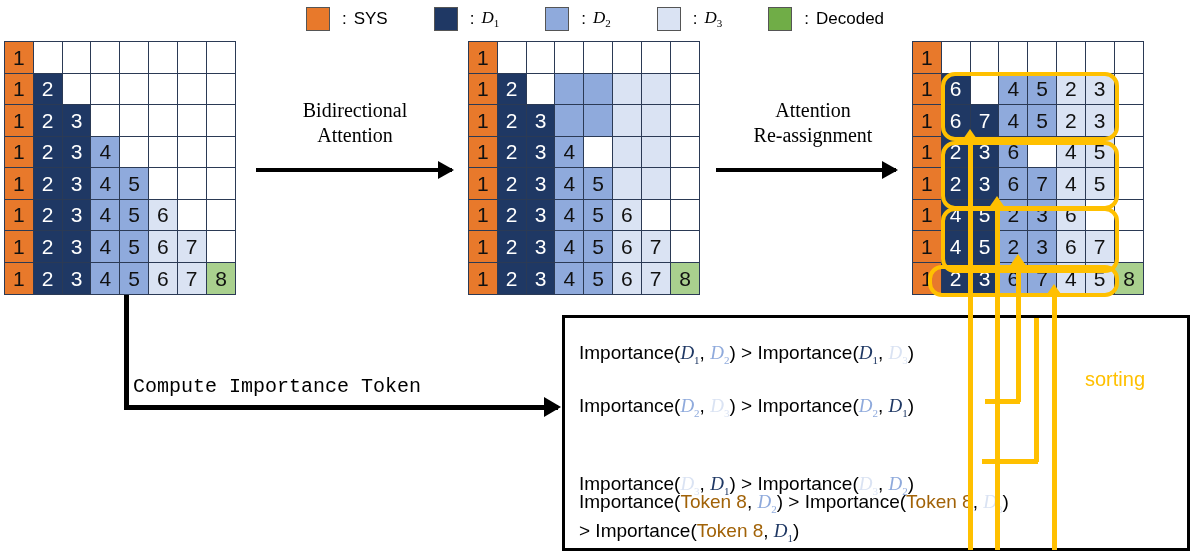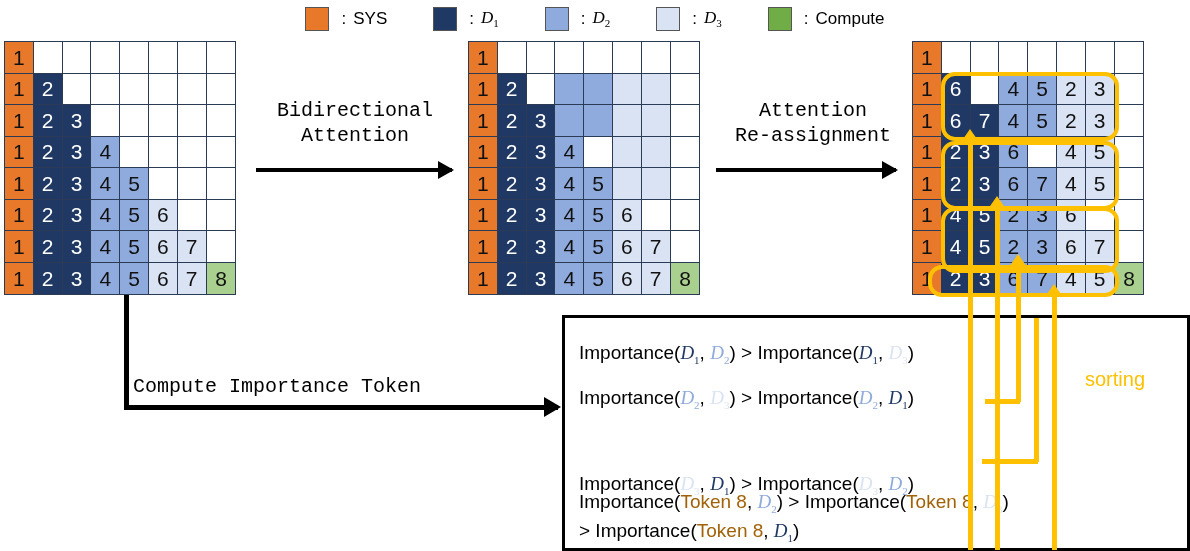--- a/index.html
+++ b/index.html
@@ -27,21 +27,21 @@
   .grid-row:last-child .cell{border-bottom:none;}
   .cell:last-child{border-right:none;}
   .c-empty{background:#ffffff;color:transparent;}
   .c-sys{background:#E8792B;color:#111;}
   .c-d1{background:#1F3864;color:#ffffff;}
   .c-d2{background:#8FAADC;color:#111;}
   .c-d3{background:#DAE3F3;color:#111;}
   .c-dec{background:#A9D08E;color:#111;}
 
   
-  .arrow-label{position:absolute;font-family:Liberation Mono, monospace;
+  .arrow-label{position:absolute;font-family:Liberation Serif, serif;
                font-size:20px;text-align:center;line-height:1.25;white-space:pre-line;}
   .h-arrow{position:absolute;height:4px;background:#000;}
   .h-arrow:after{content:"";position:absolute;right:-2px;top:-7px;
       border-left:16px solid #000;border-top:9px solid transparent;
       border-bottom:9px solid transparent;}
 
   
   #elbow-v{position:absolute;width:5px;background:#000;}
   #elbow-h{position:absolute;height:5px;background:#000;}
   #elbow-h:after{content:"";position:absolute;right:-3px;top:-8px;
@@ -95,21 +95,21 @@
     <div class="legend-gap"></div>
     <div class="legend-item">
       <div class="legend-sw" style="background: rgb(218, 227, 243);"></div>
       <span class="legend-colon">:</span>
       <span class="legend-txt"><span class="cal">D<sub>3</sub></span></span>
     </div>
     <div class="legend-gap"></div>
     <div class="legend-item">
       <div class="legend-sw" style="background: rgb(112, 173, 71);"></div>
       <span class="legend-colon">:</span>
-      <span class="legend-txt">Compute</span>
+      <span class="legend-txt">Decoded</span>
     </div>
   </div>
 
 <div class="grid" id="grid-0" style="left:4px;top:41px;">
     <div class="grid-row">
       <div class="cell c-sys">1</div>
       <div class="cell c-empty"></div>
       <div class="cell c-empty"></div>
       <div class="cell c-empty"></div>
       <div class="cell c-empty"></div>
@@ -361,21 +361,21 @@
 Re-assignment</div>
 <div class="h-arrow" style="left:716px;top:168px;width:180px;"></div>
 
 <div id="elbow-v" style="left:124px;top:295px;height:115px;"></div>
 <div id="elbow-h" style="left:124px;top:405px;width:434px;"></div>
 <div id="compute-label" style="left:133px;top:375px;">Compute Importance Token</div>
 
 <div id="imp-box" style="left:562px;top:315px;width:628px;height:236px;"></div>
 
 <div class="imp-line" id="imp-l1" style="left:579px;top:343px;">Importance(<span class="cal n1">D<sub>1</sub></span>, <span class="cal n2">D<sub>2</sub></span>) &gt; Importance(<span class="cal n1">D<sub>1</sub></span>, <span class="cal n3">D<sub>3</sub></span>)</div>
-<div class="imp-line" id="imp-l2" style="left:579px;top:388px;">Importance(<span class="cal n2">D<sub>2</sub></span>, <span class="cal n3">D<sub>3</sub></span>) &gt; Importance(<span class="cal n2">D<sub>2</sub></span>, <span class="cal n1">D<sub>1</sub></span>)</div>
+<div class="imp-line" id="imp-l2" style="left:579px;top:396px;">Importance(<span class="cal n2">D<sub>2</sub></span>, <span class="cal n3">D<sub>3</sub></span>) &gt; Importance(<span class="cal n2">D<sub>2</sub></span>, <span class="cal n1">D<sub>1</sub></span>)</div>
 <div class="imp-line" id="imp-l3" style="left:579px;top:474px;">Importance(<span class="cal n3">D<sub>3</sub></span>, <span class="cal n1">D<sub>1</sub></span>) &gt; Importance(<span class="cal n3">D<sub>3</sub></span>, <span class="cal n2">D<sub>2</sub></span>)</div>
 <div class="imp-line" id="imp-l4" style="left:579px;top:492px;">Importance(<span class="tok">Token 8</span>, <span class="cal n2">D<sub>2</sub></span>) &gt; Importance(<span class="tok">Token 8</span>, <span class="cal n3">D<sub>3</sub></span>)</div>
 <div class="imp-line" id="imp-l5" style="left:579px;top:521px;">&gt; Importance(<span class="tok">Token 8</span>, <span class="cal n1">D<sub>1</sub></span>)</div>
 
 <div class="yl-box" style="left:941px;top:72px;width:178px;height:69px;"></div>
 <div class="yl-box" style="left:941px;top:141px;width:178px;height:69px;"></div>
 <div class="yl-box" style="left:941px;top:207px;width:178px;height:66px;"></div>
 <div class="yl-box" style="left:928px;top:265px;width:191px;height:32px;"></div>
 
 <div class="yl-h" style="left:985px;top:399px;width:35px;"></div>

